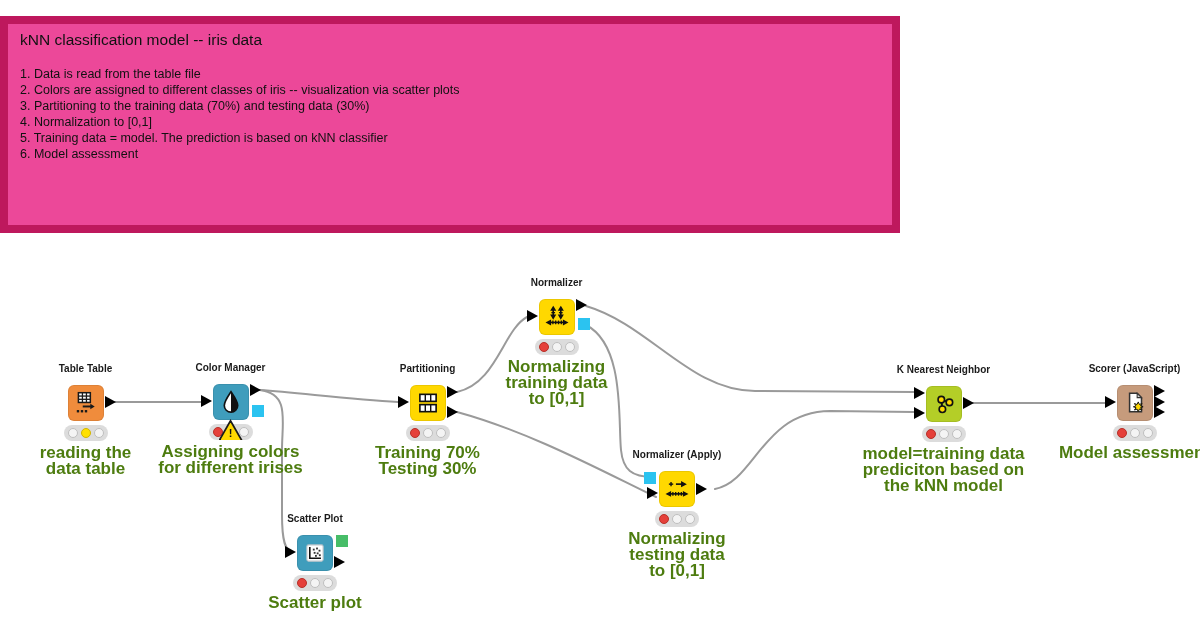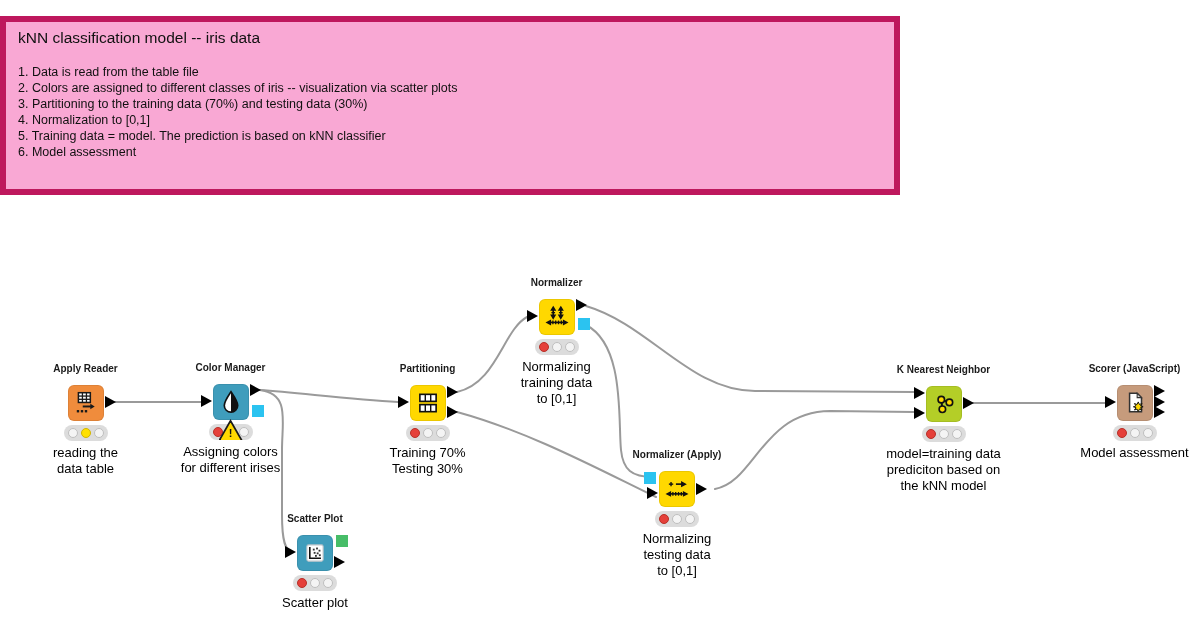--- a/index.html
+++ b/index.html
@@ -1,21 +1,21 @@
 <!DOCTYPE html>
 <html><head>
 <meta charset="utf-8">
 <style>
   html,body{margin:0;padding:0;background:#ffffff;}
   body{font-family:"Liberation Sans",sans-serif;color:#1a1a1a;}
   #canvas{position:relative;width:1200px;height:630px;background:#ffffff;overflow:hidden;}
 
   
-  .annotation{position:absolute;left:0;top:16px;width:900px;height:179px;
-    border:6px solid #be185d;background:#f9a8d4;box-sizing:border-box;}
+  .annotation{position:absolute;left:0;top:16px;width:900px;height:217px;
+    border:8px solid #be185d;background:#ec4899;box-sizing:border-box;}
   .ann-title{font-size:15.5px;color:#111;margin:6px 0 0 12px;line-height:20px;}
   .ann-lines{margin:16px 0 0 12px;font-size:12.5px;line-height:16px;color:#111;}
 
   
   svg.wires{position:absolute;left:0;top:0;pointer-events:none;}
   svg.wires path{fill:none;stroke:#9a9a9a;stroke-width:2;stroke-linecap:round;}
 
   
   .node{position:absolute;width:170px;text-align:center;}
   .node-label{font-size:10px;font-weight:bold;line-height:16px;height:16px;margin-bottom:8px;white-space:nowrap;}
@@ -41,21 +41,21 @@
   .light[data-state="yellow"]{background:#ffe000;border-color:#d2b400;}
   .light[data-state="off"]{background:#f4f4f4;}
 
   .warn-outer{position:absolute;left:50%;top:-5px;transform:translateX(-50%);
     width:24px;height:21px;clip-path:polygon(50% 0,100% 100%,0 100%);background:#1a1a1a;
     display:flex;align-items:flex-end;justify-content:center;}
   .warn-inner{width:20px;height:17.5px;clip-path:polygon(50% 0,100% 100%,0 100%);background:#ffd800;
     display:flex;align-items:flex-end;justify-content:center;
     font-size:11px;font-weight:bold;color:#111;line-height:13px;}
 
-  .node-caption{margin-top:4px;font-size:13px;line-height:16px;white-space:pre-line;color:#000000;}
+  .node-caption{margin-top:4px;font-size:17px;line-height:16px;white-space:pre-line;color:#4d7c0f;font-weight:bold;}
 </style>
 </head>
 <body>
 
 <div id="canvas">
 
   <div class="annotation">
     <div class="ann-title">kNN classification model -- iris data</div>
     <div class="ann-lines">
       <div>1. Data is read from the table file</div>
@@ -73,21 +73,21 @@
     <path d="M260,390 C290,394 282,420 282,450 L282,515 C282,540 285,552 293,552"></path>
     <path d="M457,392 C497,383 503,330 527,317"></path>
     <path d="M457,412 C530,432 600,470 656,497"></path>
     <path d="M586,306 C650,325 690,391 755,391 L914,392"></path>
     <path d="M586,325 C625,345 618,420 621,450 C623,470 632,477 653,477"></path>
     <path d="M715,489 C755,482 762,412 830,411 L914,412"></path>
     <path d="M973,403 L1105,403"></path>
   </svg>
 
   <div class="node" style="left:0.5px;top:361px;">
-    <div class="node-label">Apply Reader</div>
+    <div class="node-label">Table Table</div>
     <div class="node-body" style="background: rgb(240, 140, 60);">
       <span class="tri out p-mid"></span>
       <svg width="26" height="26" viewBox="0 0 24 24">
         <rect x="5" y="2.5" width="11" height="9" fill="#fff" stroke="#1a1a1a" stroke-width="1.4"></rect>
         <line x1="5" y1="5.6" x2="16" y2="5.6" stroke="#1a1a1a" stroke-width="1.2"></line>
         <line x1="5" y1="8.6" x2="16" y2="8.6" stroke="#1a1a1a" stroke-width="1.2"></line>
         <line x1="8.7" y1="2.5" x2="8.7" y2="11.5" stroke="#1a1a1a" stroke-width="1.2"></line>
         <line x1="12.4" y1="2.5" x2="12.4" y2="11.5" stroke="#1a1a1a" stroke-width="1.2"></line>
         <line x1="9" y1="15.2" x2="16.5" y2="15.2" stroke="#1a1a1a" stroke-width="1.8"></line>
         <polygon points="16,12.6 20,15.2 16,17.8" fill="#1a1a1a"></polygon>

